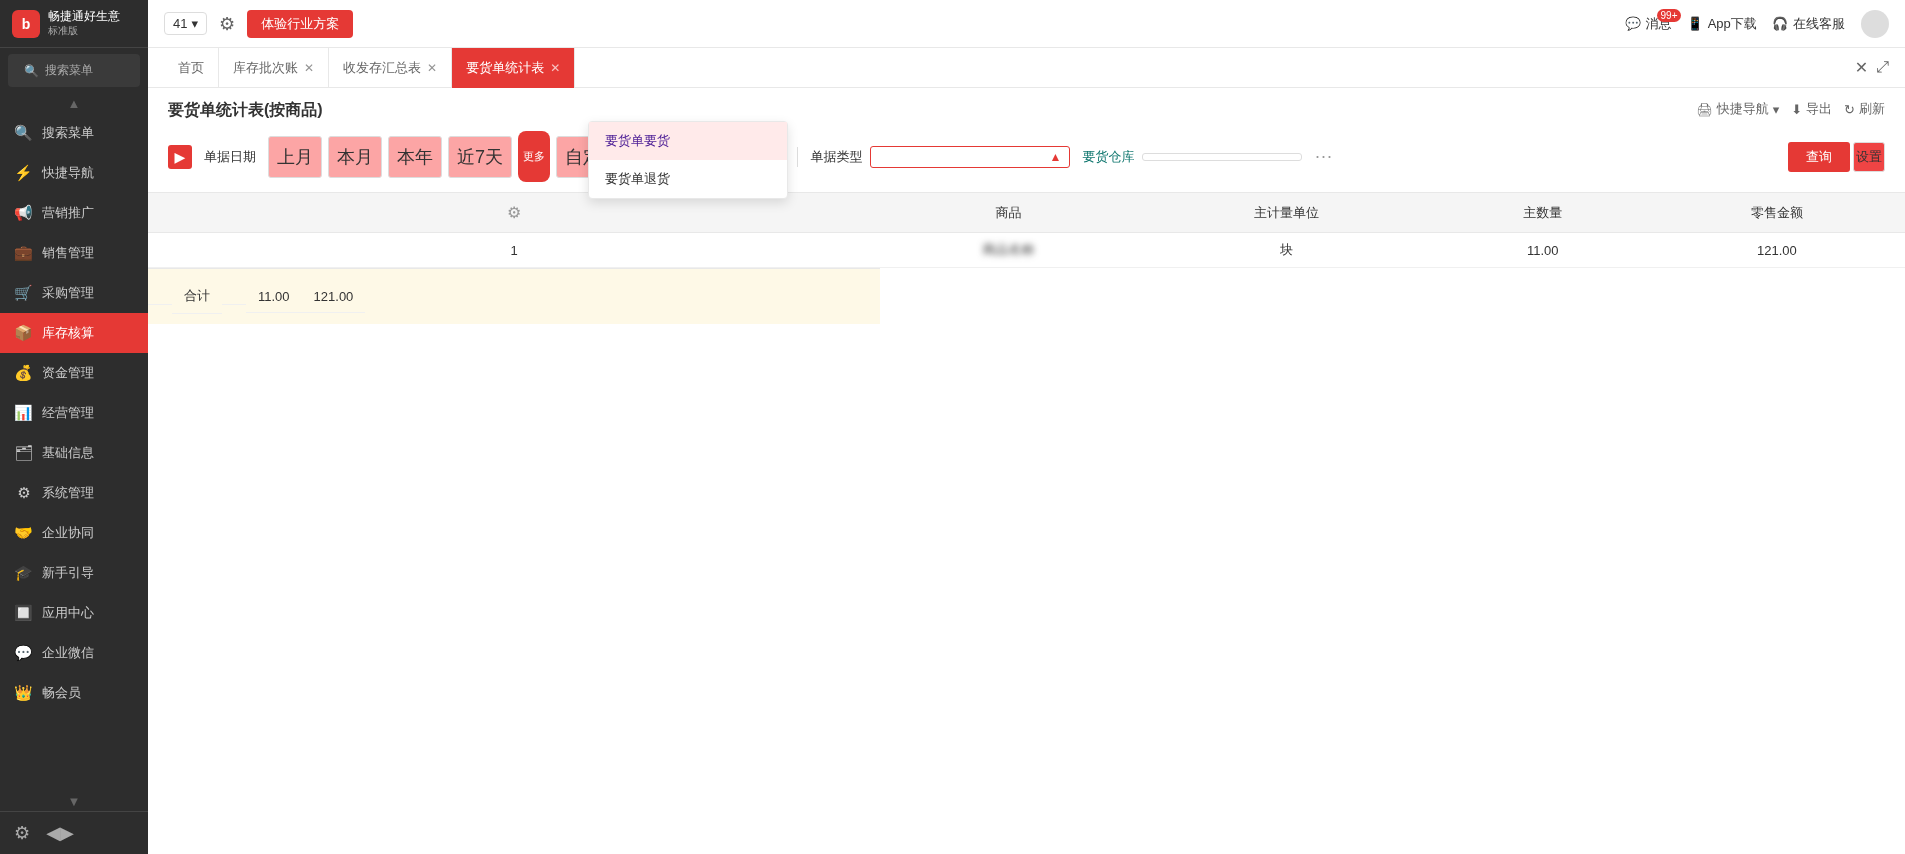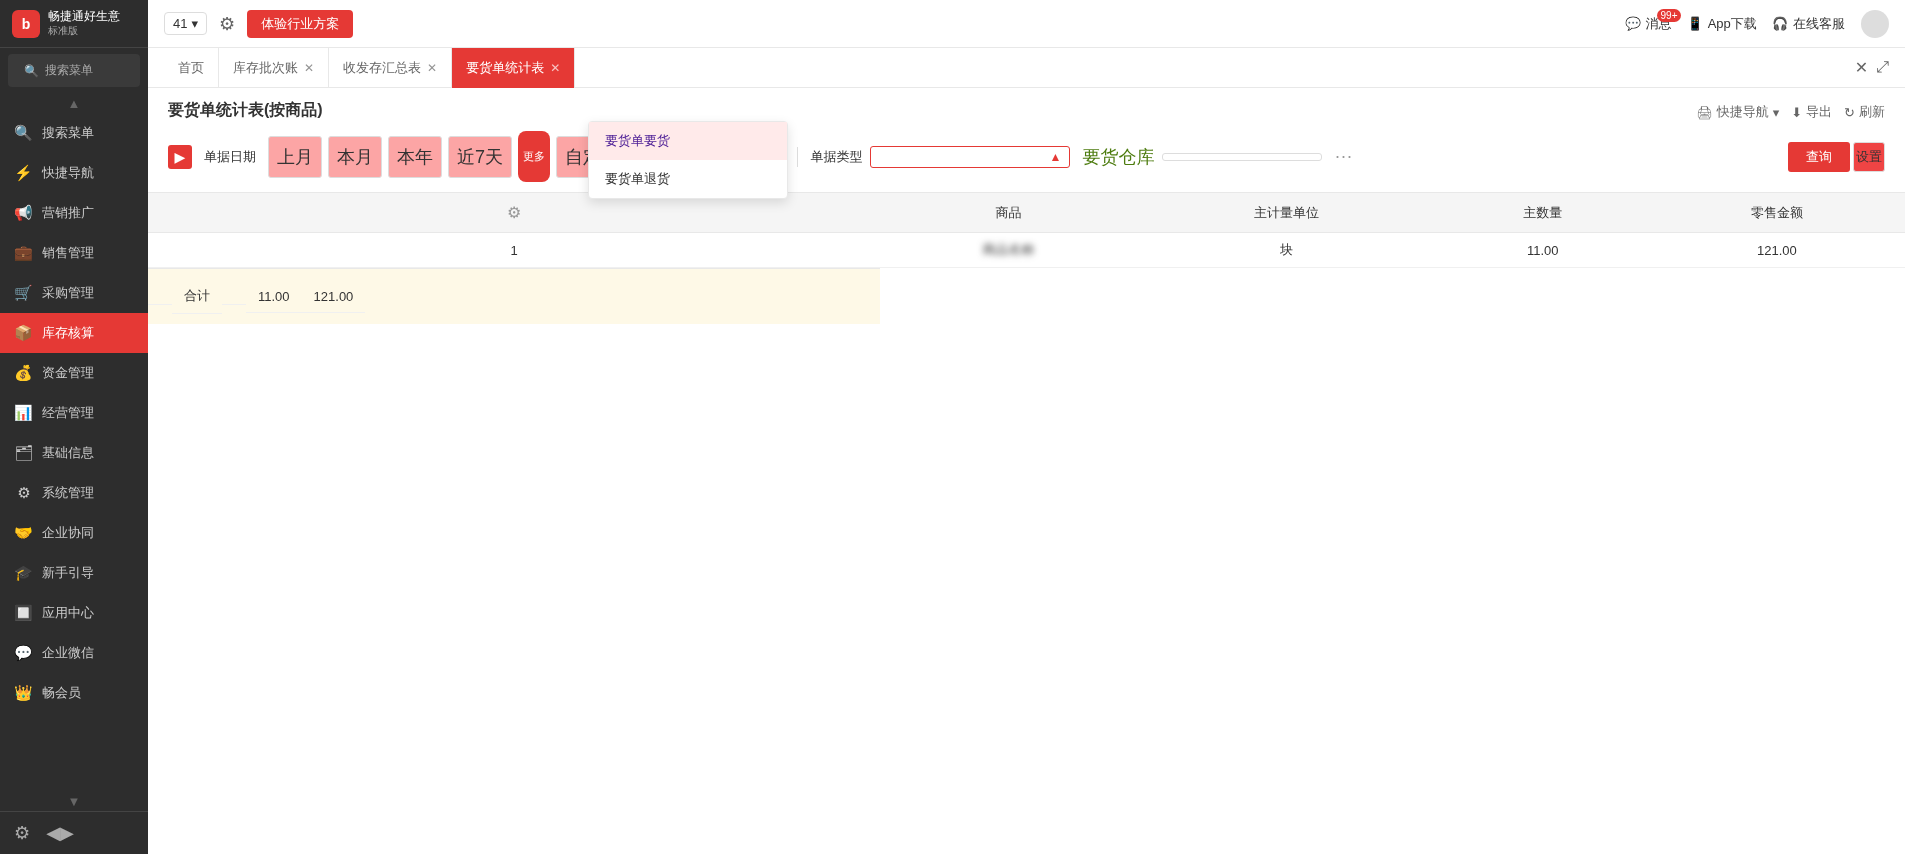--- a/index.html
+++ b/index.html
@@ -138,21 +138,21 @@
     
     .content {
       flex: 1; overflow-y: auto; background: #f5f5f5; padding: 0;
       display: flex; flex-direction: column;
     }
 
     
     .page-header {
       background: #fff;
       padding: 12px 20px 0 20px;
-      display: flex; align-items: flex-end; justify-content: space-between;
+      display: flex; align-items: flex-start; justify-content: space-between;
     }
     .page-title { font-size: 16px; font-weight: bold; color: #333; }
     .page-actions { display: flex; align-items: center; gap: 12px; }
     .page-actions .btn-link {
       display: flex; align-items: center; gap: 4px;
       font-size: 13px; color: #666; cursor: pointer;
     }
 
     
     .filter-bar {
@@ -185,21 +185,21 @@
     .filter-select-area { display: flex; align-items: center; gap: 8px; }
     .filter-select-label { font-size: 13px; color: #333; }
     .filter-select-input {
       border: 1px solid #e53935; border-radius: 3px;
       padding: 3px 8px; font-size: 13px; min-width: 200px;
       display: flex; align-items: center; justify-content: space-between;
       cursor: pointer; background: #fff; position: relative;
     }
     .filter-select-input .arrow { color: #e53935; font-size: 12px; }
     .filter-warehouse { display: flex; align-items: center; gap: 8px; }
-    .filter-warehouse-label { font-size: 18px; color: #4d7c0f; }
+    .filter-warehouse-label { font-size: 13px; color: #0f766e; }
     .filter-warehouse-input {
       border: 1px solid #ddd; border-radius: 3px;
       padding: 3px 8px; font-size: 13px; min-width: 160px;
       display: flex; align-items: center; background: #fff; cursor: pointer;
     }
     .filter-more { color: #999; cursor: pointer; font-size: 18px; margin-left: 4px; }
     .filter-actions { margin-left: auto; display: flex; gap: 3px; }
     .btn-query {
       background: #e53935; color: #fff;
       border: none; border-radius: 3px;

